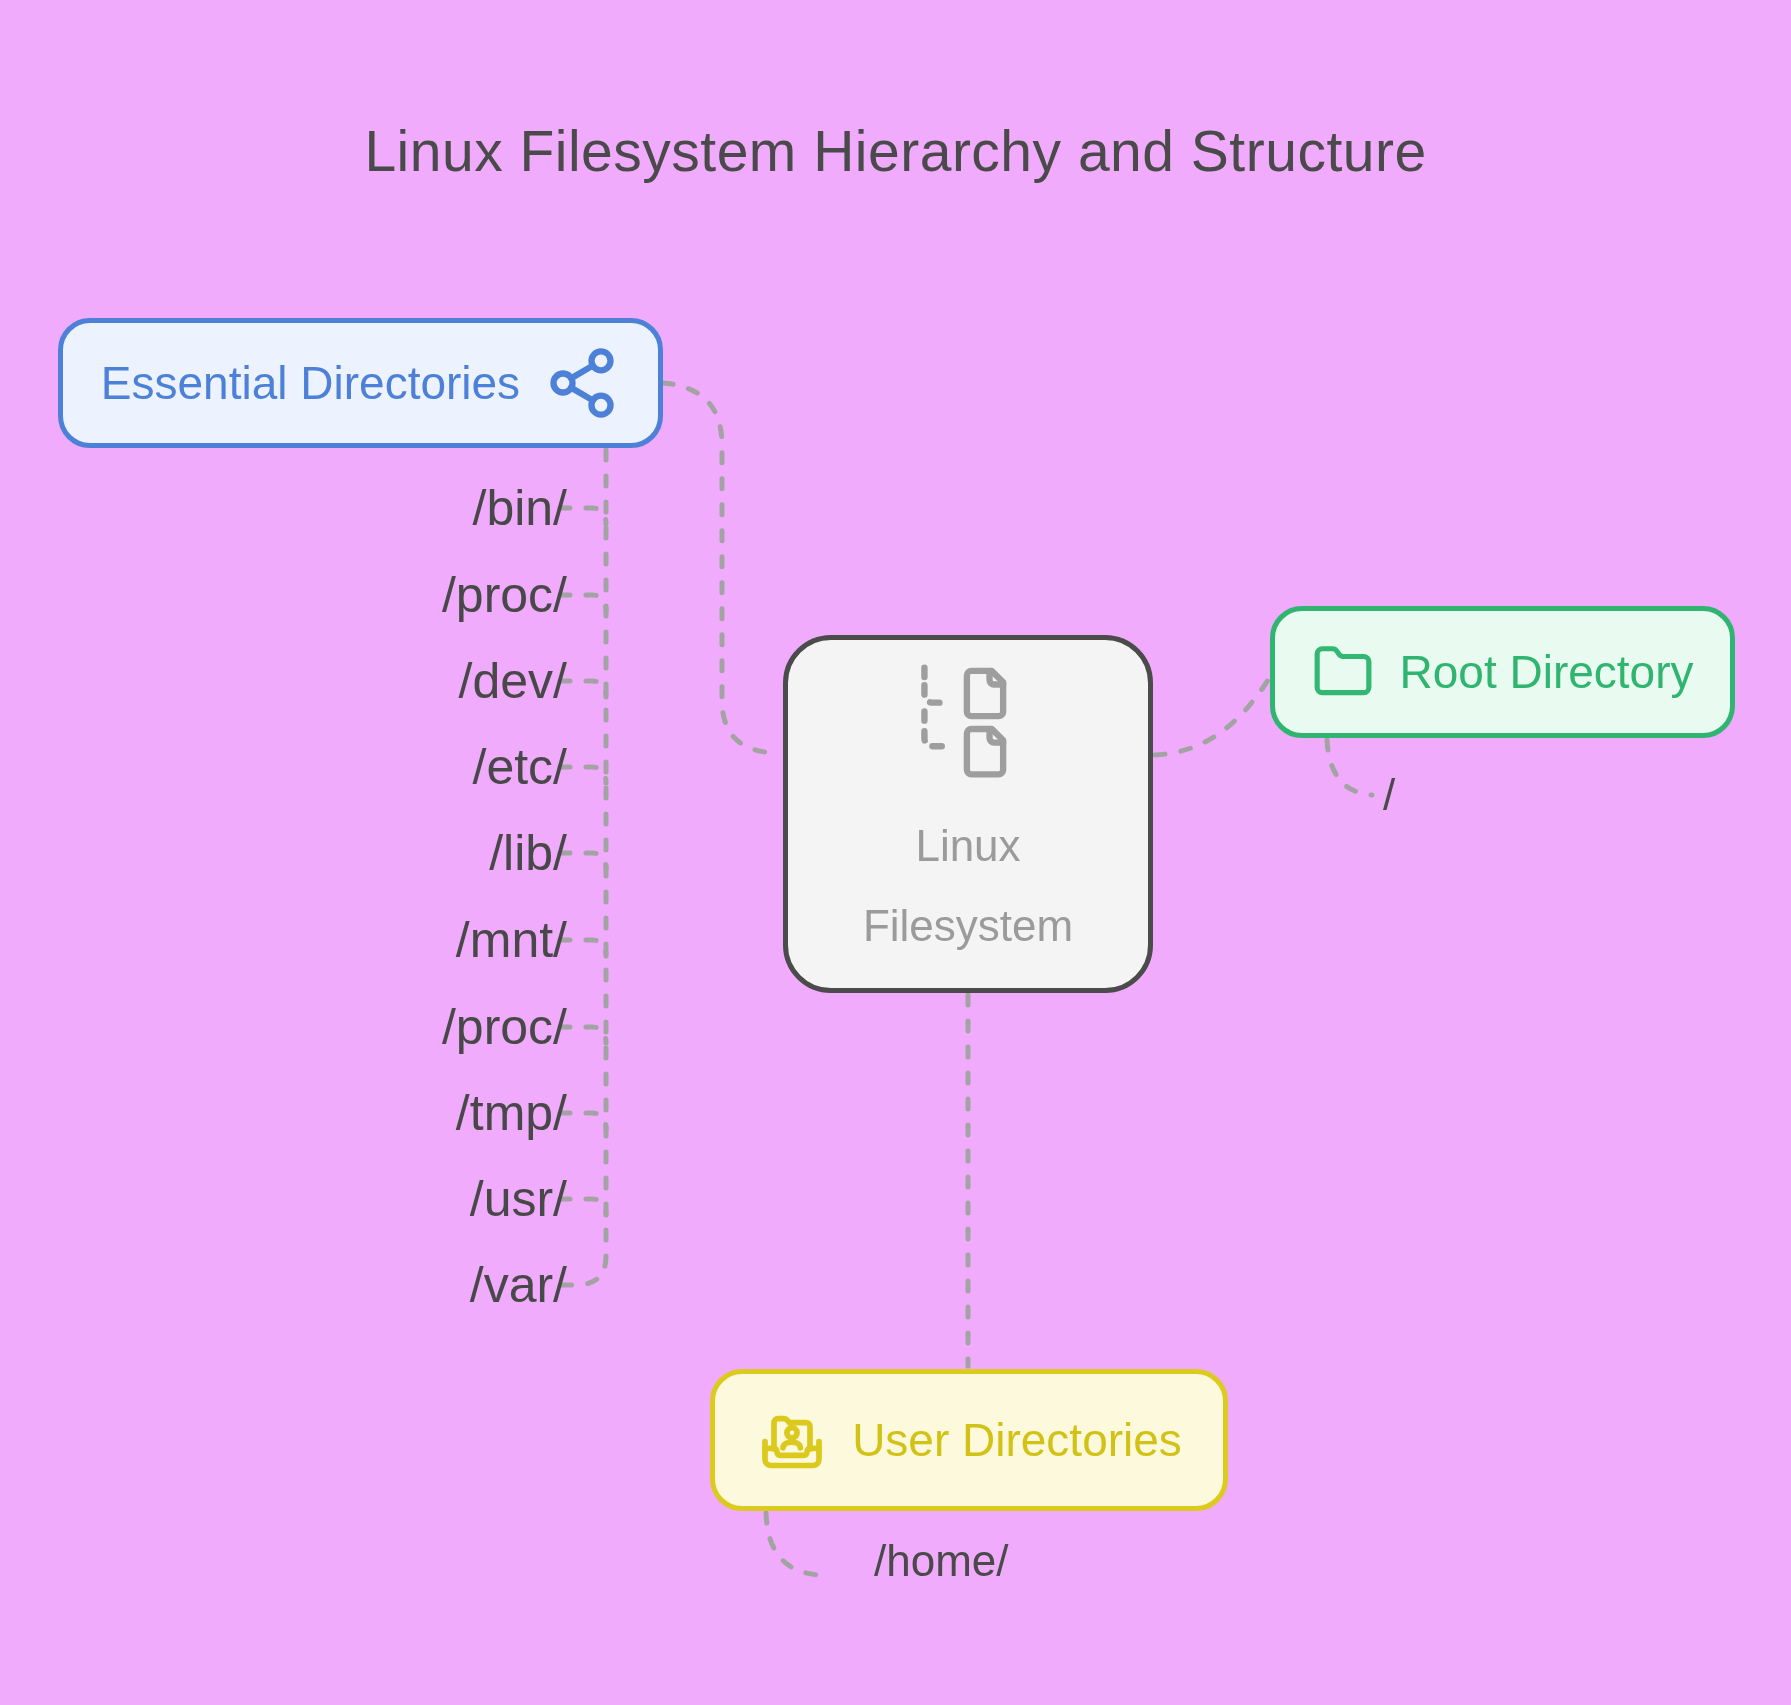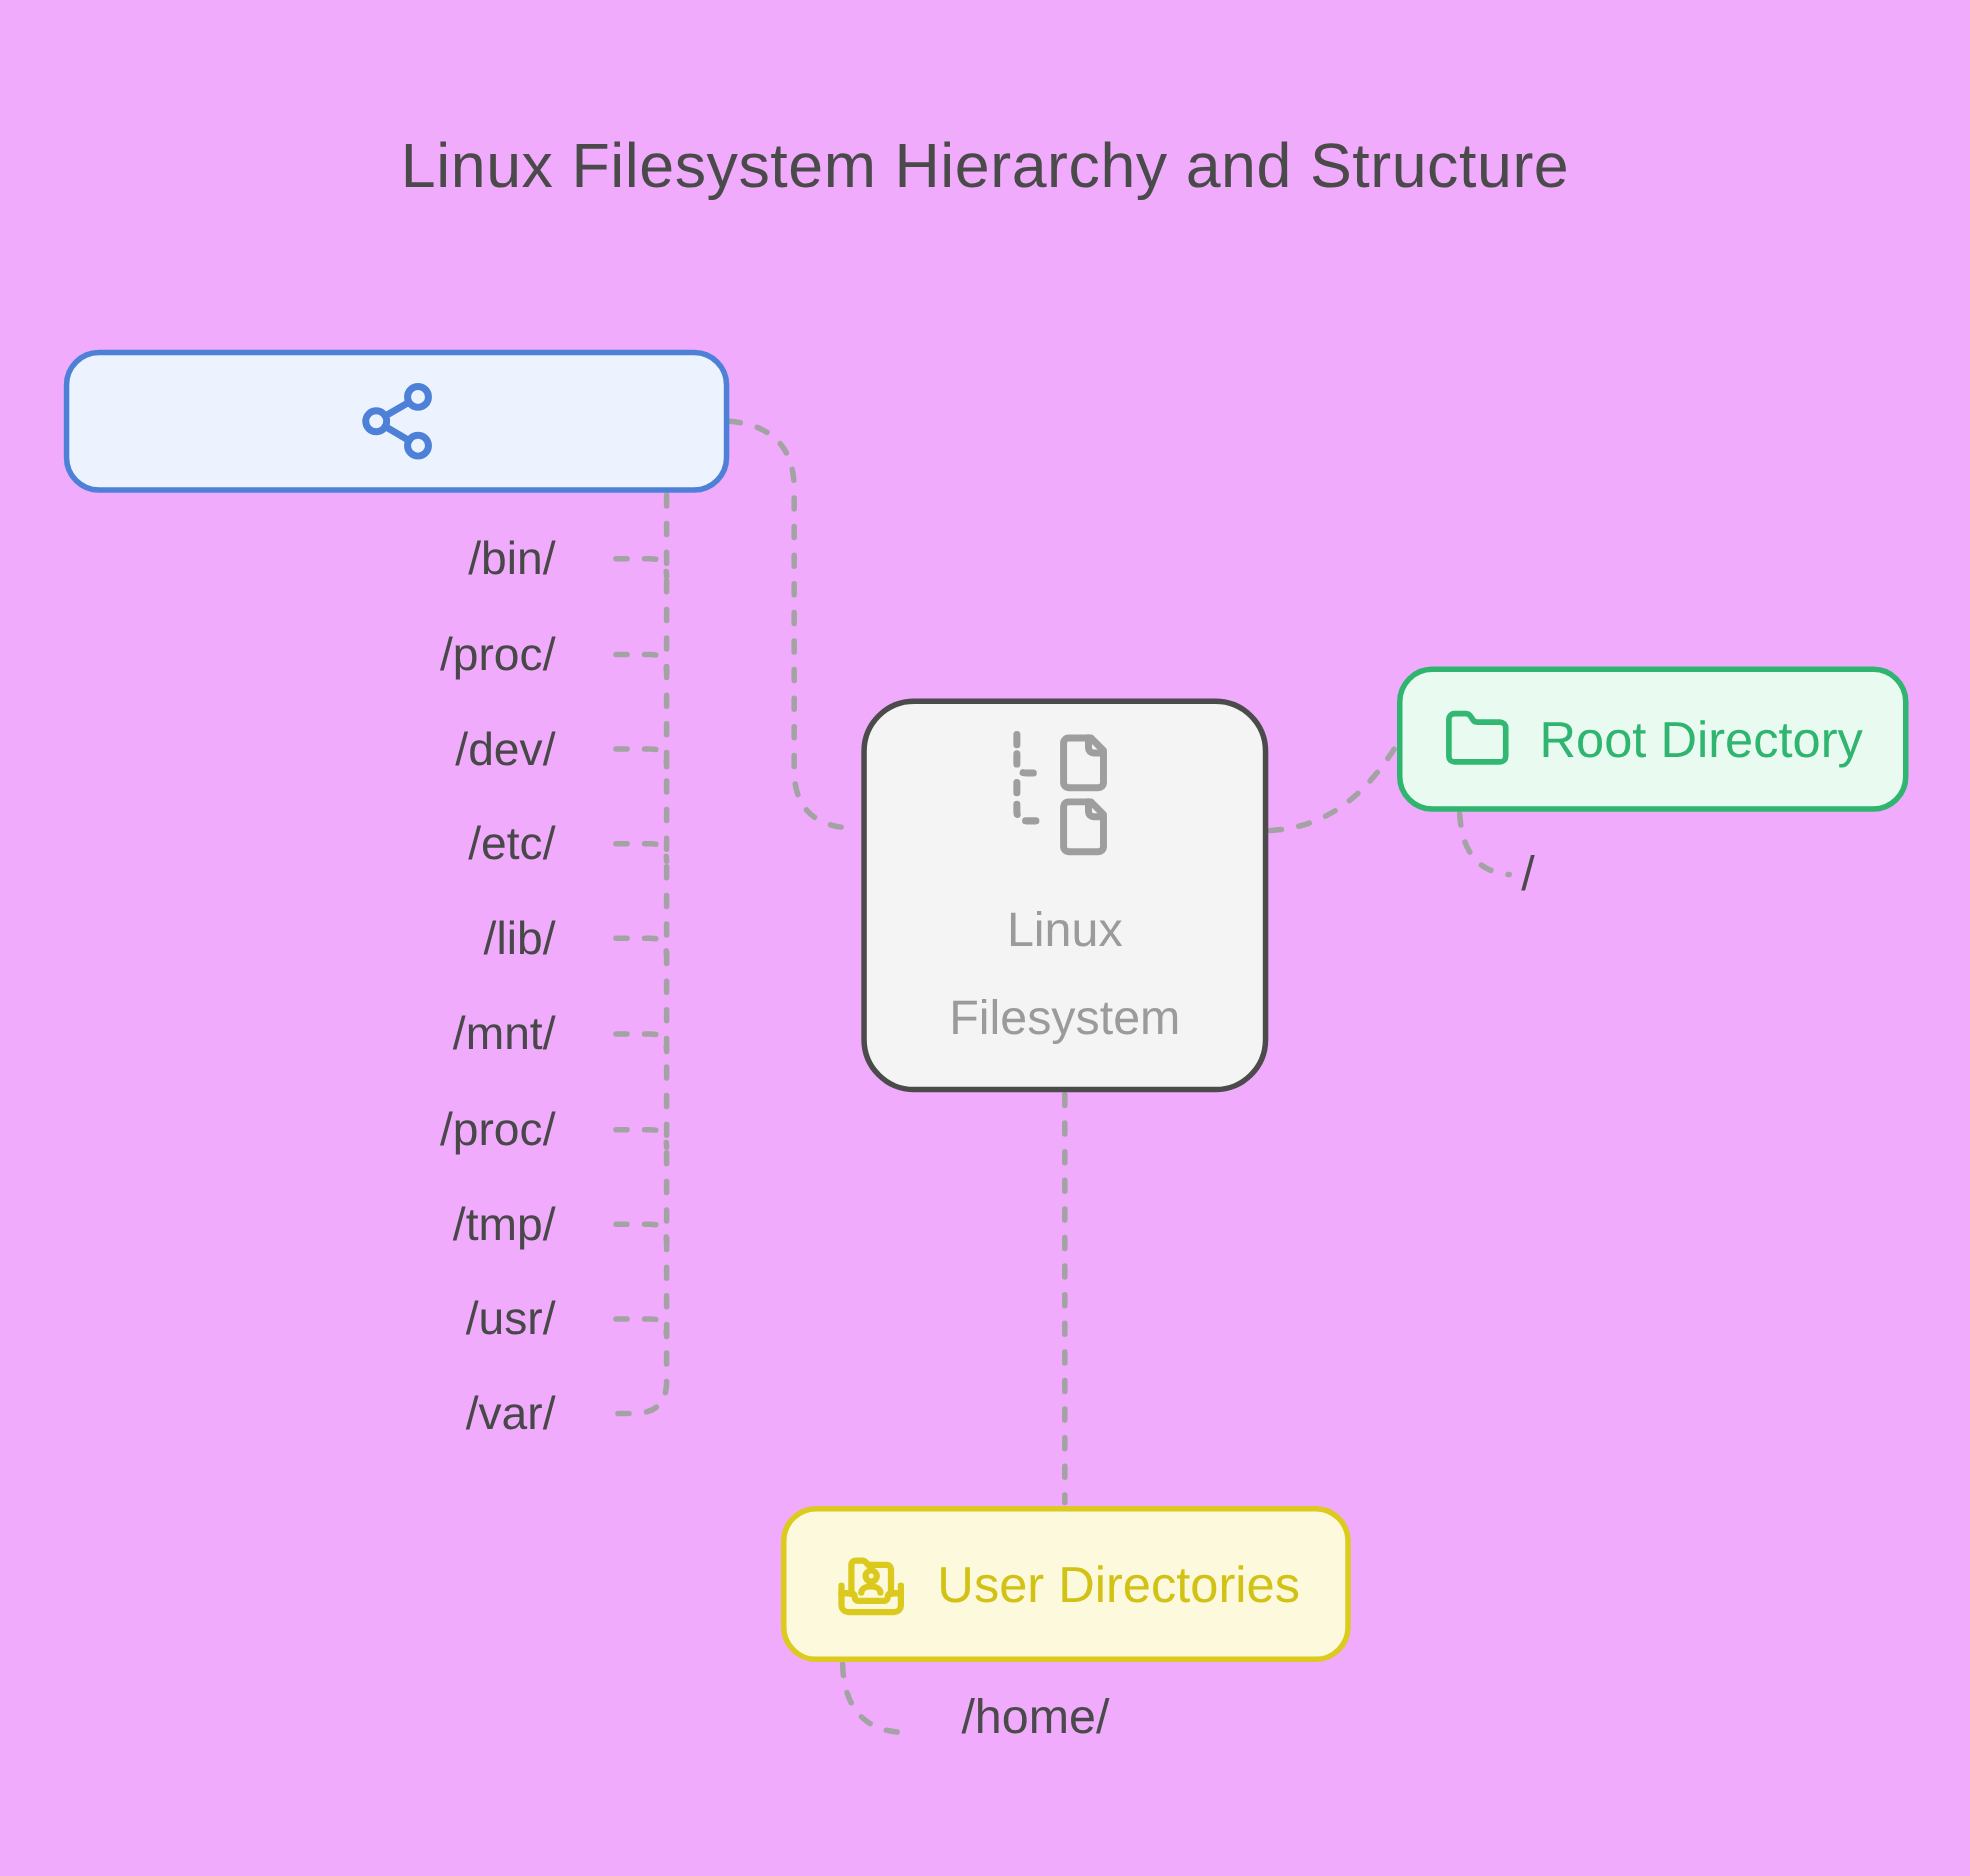--- a/index.html
+++ b/index.html
@@ -38,21 +38,21 @@
     background:#f4f4f4; border:5px solid #4b4b4b; border-radius:48px;
     flex-direction:column; gap:22px;
   }
   .node-center .lbl {
     font-size:44px; line-height:80px; color:#9b9b9b; text-align:center;
     white-space:normal; width:300px;
   }
   .icon { display:block; flex:0 0 auto; }
 
   .dir-item {
-    position:absolute; right:1286px; font-size:42px; line-height:52px;
+    position:absolute; right:1224px; font-size:50px; line-height:52px;
     color:#484848; white-space:nowrap;
   }
   .dir-item:nth-of-type(1)  { top:482px; }
   .dir-item:nth-of-type(2)  { top:569px; }
   .dir-item:nth-of-type(3)  { top:655px; }
   .dir-item:nth-of-type(4)  { top:741px; }
   .dir-item:nth-of-type(5)  { top:827px; }
   .dir-item:nth-of-type(6)  { top:914px; }
   .dir-item:nth-of-type(7)  { top:1001px; }
   .dir-item:nth-of-type(8)  { top:1087px; }
@@ -89,20 +89,21 @@
     <path class="wire" d="M 1155,755 C 1215,752 1248,712 1272,674"></path>
 
     <path class="wire" d="M 1327,740 Q 1330,792 1372,795"></path>
 
     <path class="wire" d="M 968,995 V 1366"></path>
 
     <path class="wire" d="M 766,1513 Q 768,1572 820,1575"></path>
   </svg>
 
   <div class="node node-essential">
+    <span class="lbl">Essential Directories</span>
     <svg class="icon" width="76" height="76" viewBox="0 0 24 24" fill="none" stroke="#4d81d8" stroke-width="2" stroke-linecap="round" stroke-linejoin="round">
       <circle cx="18" cy="5" r="3"></circle>
         <circle cx="6" cy="12" r="3"></circle>
         <circle cx="18" cy="19" r="3"></circle>
       <line x1="8.59" y1="13.51" x2="15.42" y2="17.49"></line>
         <line x1="15.41" y1="6.51" x2="8.59" y2="10.49"></line>
     </svg>
   </div>
 
   <div>

